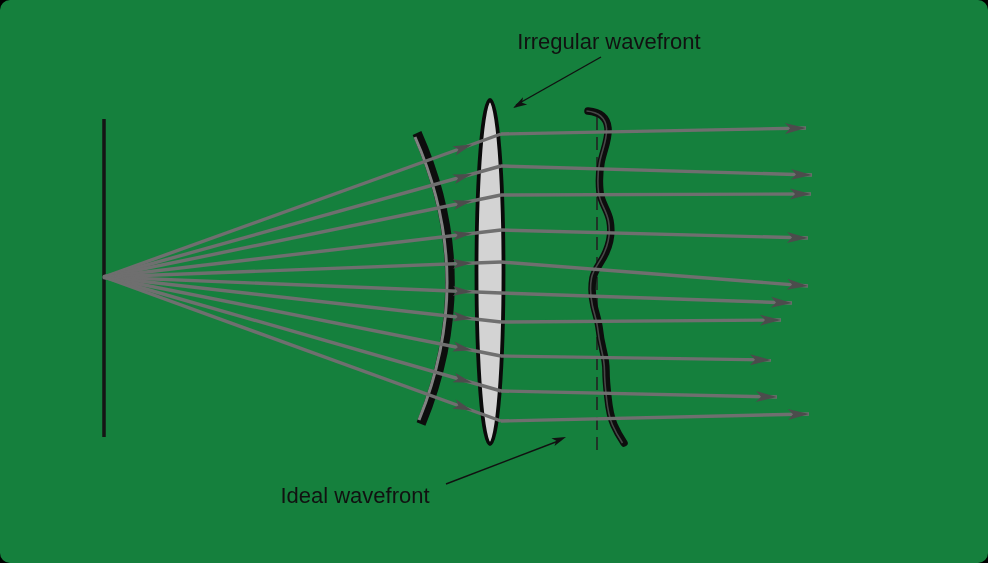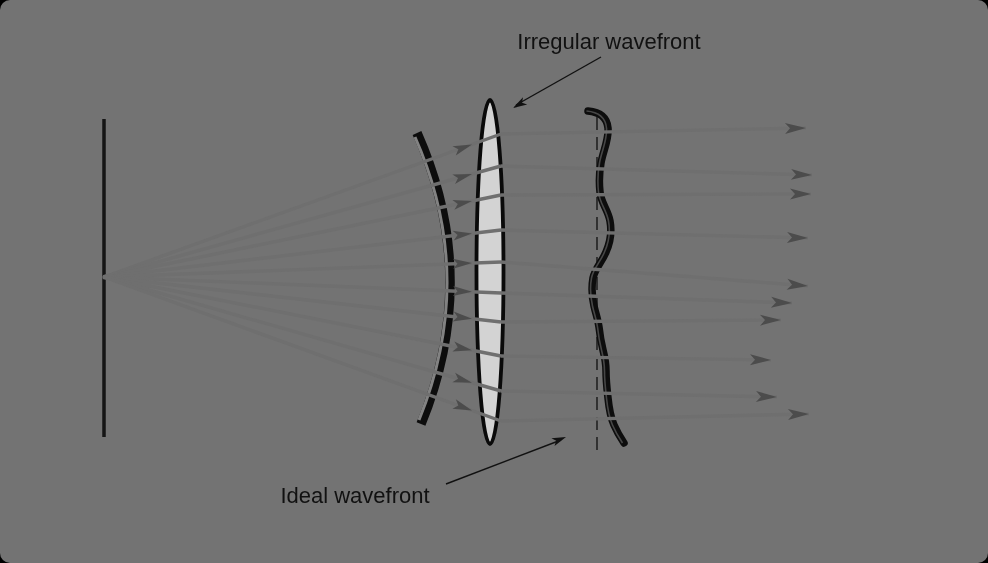--- a/index.html
+++ b/index.html
@@ -8,21 +8,21 @@
     width: 988px;
     height: 563px;
     background: #000;
     font-family: "Liberation Sans", sans-serif;
   }
   .canvas {
     position: absolute;
     inset: 0;
     width: 988px;
     height: 563px;
-    background: #737373;
+    background: #15803d;
     border-radius: 10px;
     overflow: hidden;
   }
   svg { display: block; }
   text.diagram-label {
     font-family: "Liberation Sans", sans-serif;
     font-size: 22px;
     fill: #111111;
   }
 </style>

